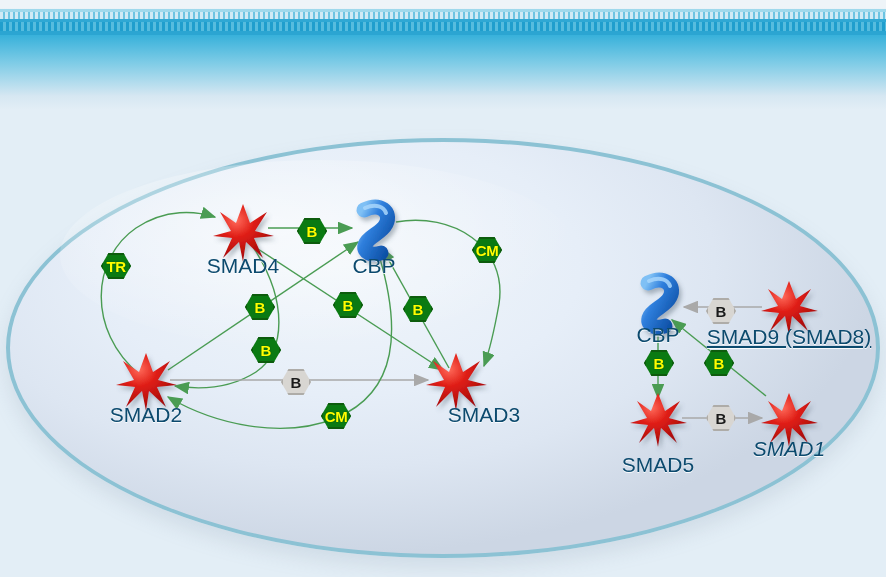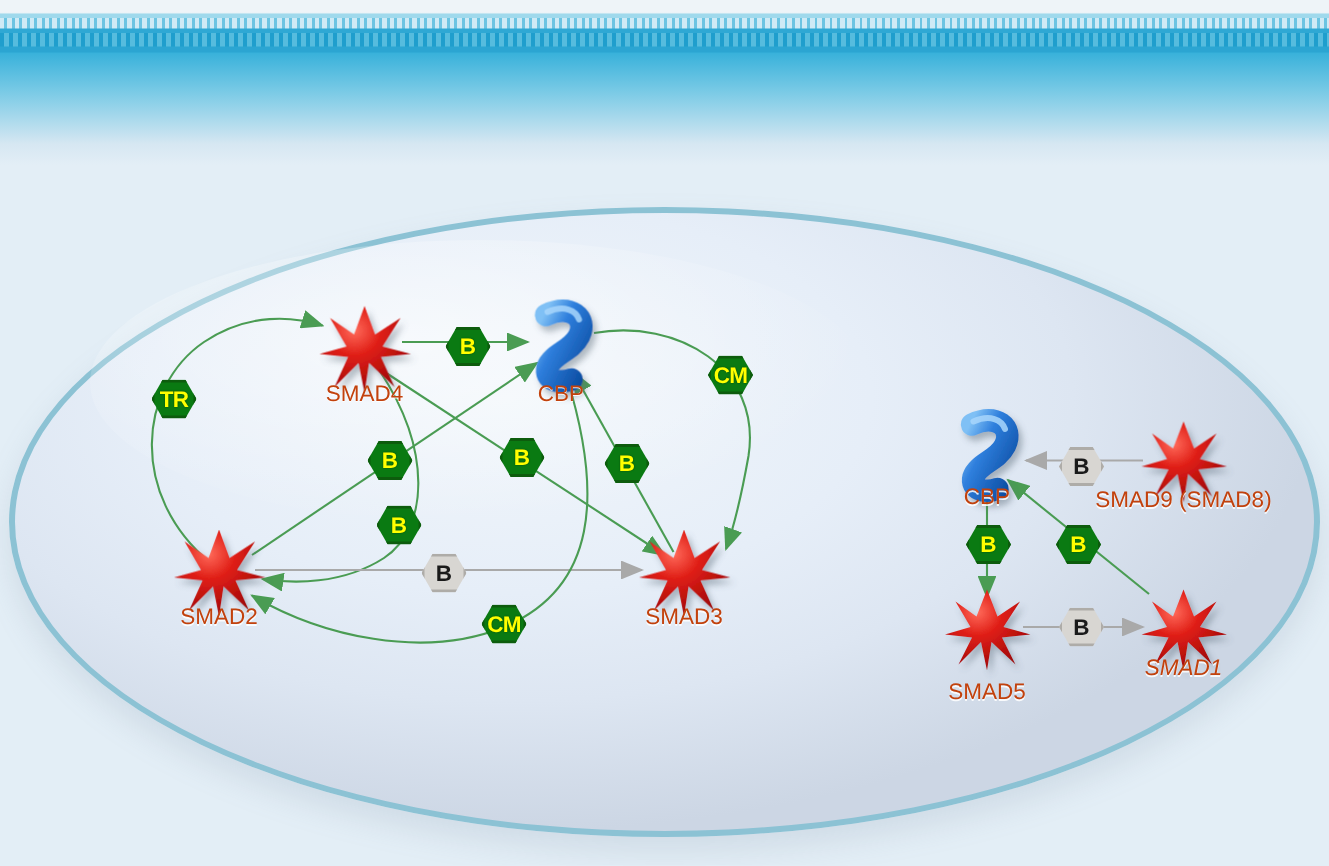--- a/index.html
+++ b/index.html
@@ -43,21 +43,21 @@
     pointer-events:none;
   }
 
   
   svg.edges{position:absolute;left:0;top:0;width:886px;height:577px;}
 
   
   .node{position:absolute;}
   .node .lbl{
     position:absolute;left:50%;transform:translateX(-50%);
-    white-space:nowrap;font-size:15px;color:#c2410c;
+    white-space:nowrap;font-size:21px;color:#0c4a6e;
     text-shadow:0 1px 0 rgba(255,255,255,.85);
   }
 
   
   .hex{
     position:absolute;width:30px;height:26px;
     display:flex;align-items:center;justify-content:center;
     clip-path:polygon(25% 0%,75% 0%,100% 50%,75% 100%,25% 100%,0% 50%);
     font-size:15px;font-weight:bold;line-height:1;
   }
@@ -171,27 +171,27 @@
   <div class="node" style="left:243px;top:232px;">
     <span class="lbl" style="top:22px;">SMAD4</span>
   </div>
   <div class="node" style="left:374px;top:232px;">
     <span class="lbl" style="top:22px;">CBP</span>
   </div>
   <div class="node" style="left:146px;top:381px;">
     <span class="lbl" style="top:22px;text-align:right;">SMAD2</span>
   </div>
   <div class="node" style="left:456px;top:381px;">
-    <span class="lbl" style="top:22px;">SMAD3</span>
+    <span class="lbl" style="top:22px;margin-left:28px;">SMAD3</span>
   </div>
   <div class="node" style="left:658px;top:305px;">
     <span class="lbl" style="top:18px;">CBP</span>
   </div>
   <div class="node" style="left:789px;top:307px;">
-    <span class="lbl" style="top:18px;">SMAD9 (SMAD8)</span>
+    <span class="lbl" style="top:18px;text-decoration:underline;">SMAD9 (SMAD8)</span>
   </div>
   <div class="node" style="left:658px;top:419px;">
     <span class="lbl" style="top:34px;">SMAD5</span>
   </div>
   <div class="node" style="left:789px;top:419px;">
     <span class="lbl" style="top:18px;font-style:italic;">SMAD1</span>
   </div>
 
   <div class="hex green" style="left:297px;top:218px;">
     <span class="hx">B</span>

